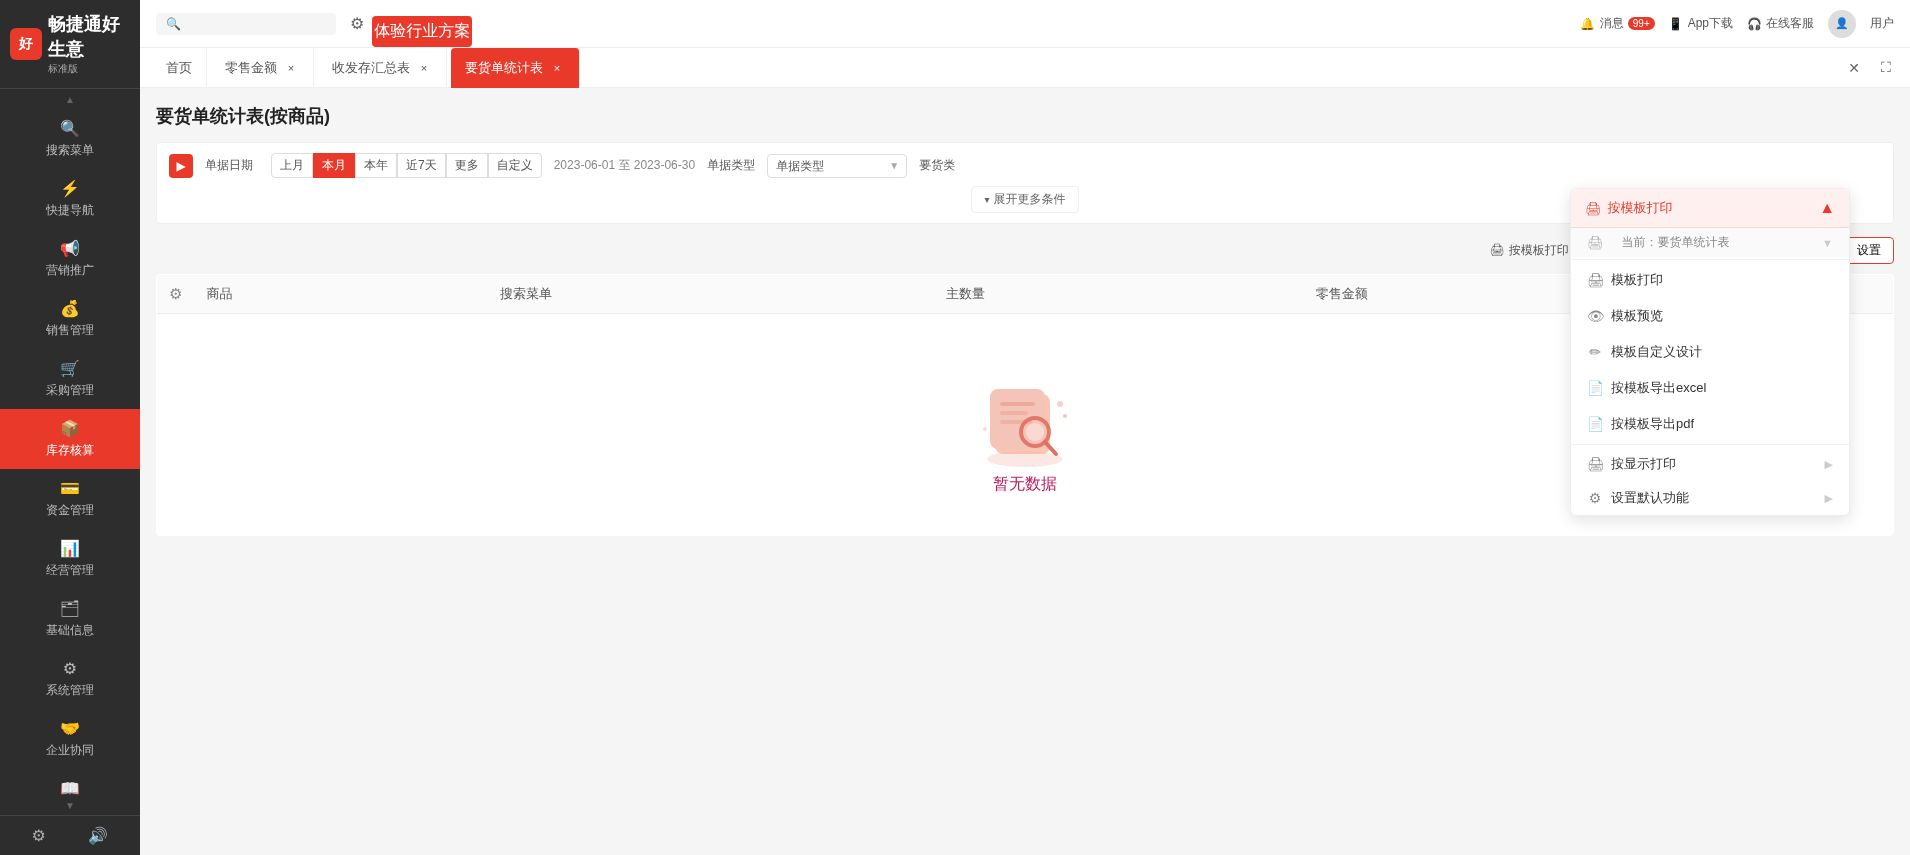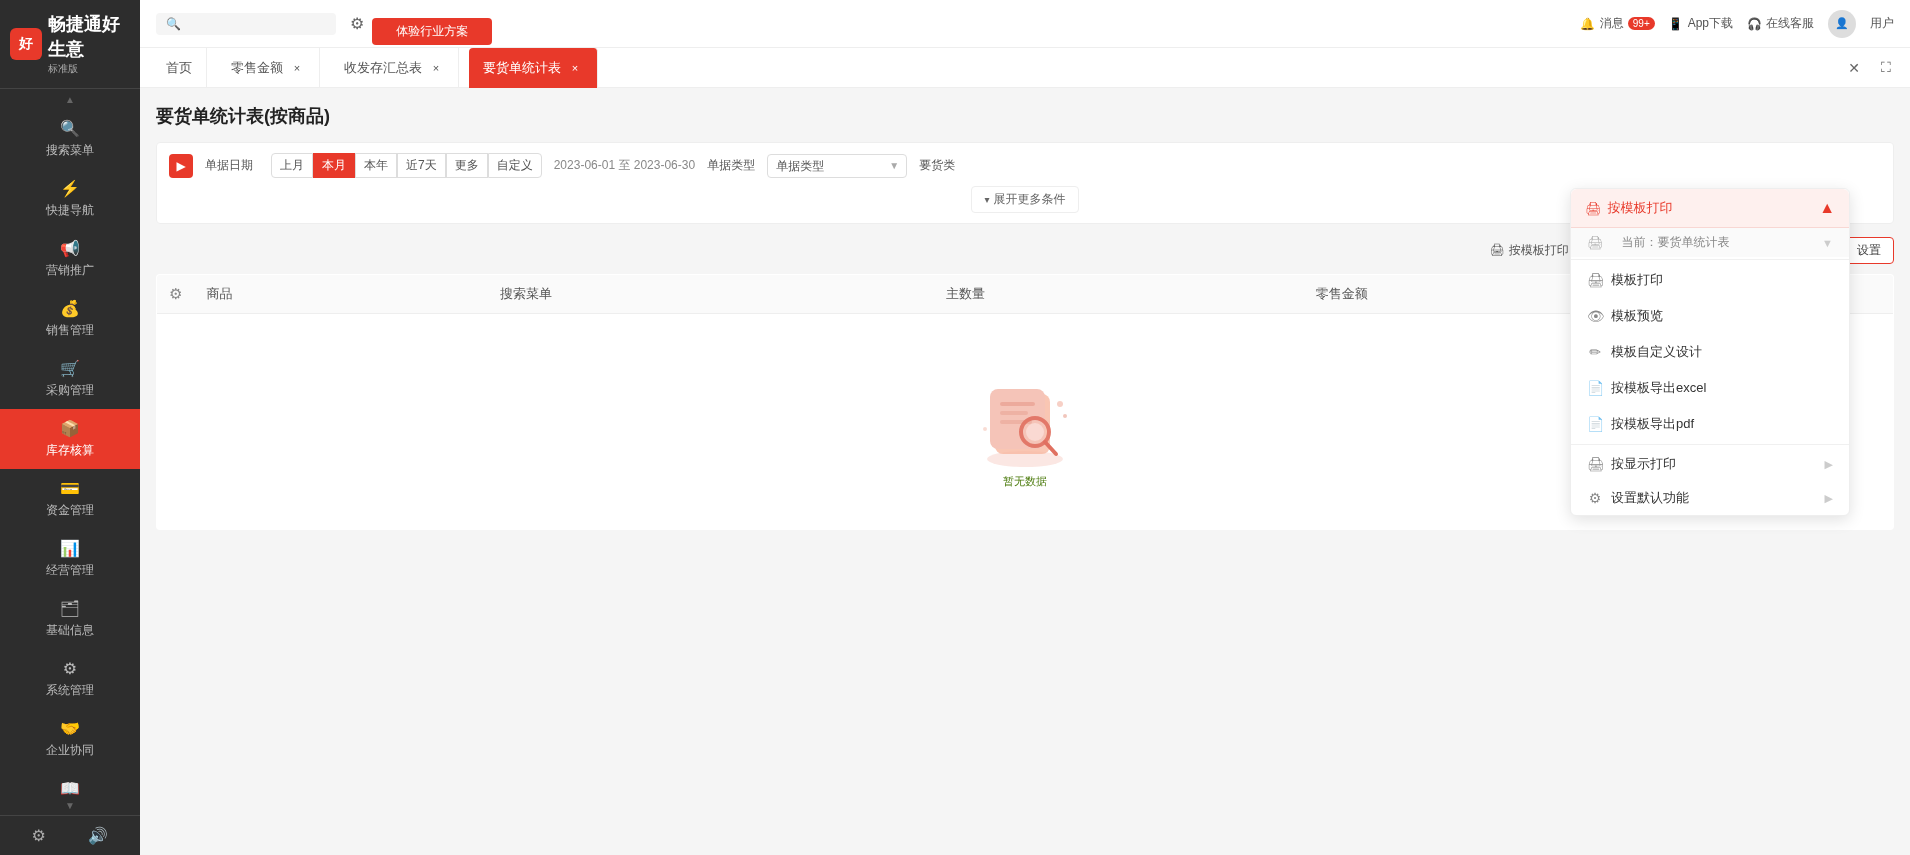--- a/index.html
+++ b/index.html
@@ -106,22 +106,22 @@
       display: flex;
       align-items: center;
       gap: 8px;
       margin-left: 4px;
     }
     .top-bar-btn-industry {
       background: #e8392a;
       color: #fff;
       border: none;
       border-radius: 4px;
-      padding: 5px 24px;
-      font-size: 12px;
+      padding: 5px 2px;
+      font-size: 16px;
       cursor: pointer;
       margin-top: 16px;
     }
     .top-bar-spacer { flex: 1; }
     .top-bar-right {
       display: flex;
       align-items: center;
       gap: 14px;
       color: #555;
       font-size: 12px;
@@ -147,21 +147,21 @@
     }
 
     
     .tab-bar {
       background: #fff;
       height: 40px;
       display: flex;
       align-items: center;
       padding: 0 12px;
       border-bottom: 1px solid #eee;
-      gap: 10px;
+      gap: 4px;
       flex-shrink: 0;
     }
     .tab-item {
       display: flex;
       align-items: center;
       padding: 0 14px;
       height: 40px;
       font-size: 13px;
       color: #555;
       cursor: pointer;
@@ -333,21 +333,21 @@
       background: #e8392a;
       color: #fff;
       border: none;
       border-radius: 4px;
       padding: 5px 16px;
       font-size: 13px;
       cursor: pointer;
     }
     .toolbar-btn-outline {
       background: #fff;
-      color: #404040;
+      color: #000000;
       border: 1px solid #e8392a;
       border-radius: 4px;
       padding: 4px 12px;
       font-size: 12px;
       cursor: pointer;
     }
     .toolbar-sep { color: #ddd; }
 
     
     .dropdown-panel {
@@ -622,21 +622,21 @@
                 <rect x="30" y="46" width="32" height="4" rx="2" fill="#e8a090" opacity="0.5"></rect>
 
                 <circle cx="65" cy="58" r="14" fill="none" stroke="#e07060" stroke-width="4" opacity="0.9"></circle>
                 <circle cx="65" cy="58" r="9" fill="#fde8e2" opacity="0.6"></circle>
                 <line x1="75" y1="68" x2="86" y2="80" stroke="#e07060" stroke-width="4" stroke-linecap="round"></line>
 
                 <circle cx="90" cy="30" r="3" fill="#f5c4b8" opacity="0.8"></circle>
                 <circle cx="95" cy="42" r="2" fill="#e8a090" opacity="0.6"></circle>
                 <circle cx="15" cy="55" r="2" fill="#f5c4b8" opacity="0.6"></circle>
               </svg>
-              <span style="color:#4d7c0f;font-size:11px;">暂无数据</span>
+              <span style="color:#be185d;font-size:16px;">暂无数据</span>
             </div>
           </td>
         </tr>
       </tbody>
     </table>
 
     <div class="dropdown-panel">
       <div class="dropdown-header">
         <div class="dropdown-header-title">
           <span>🖨</span>

